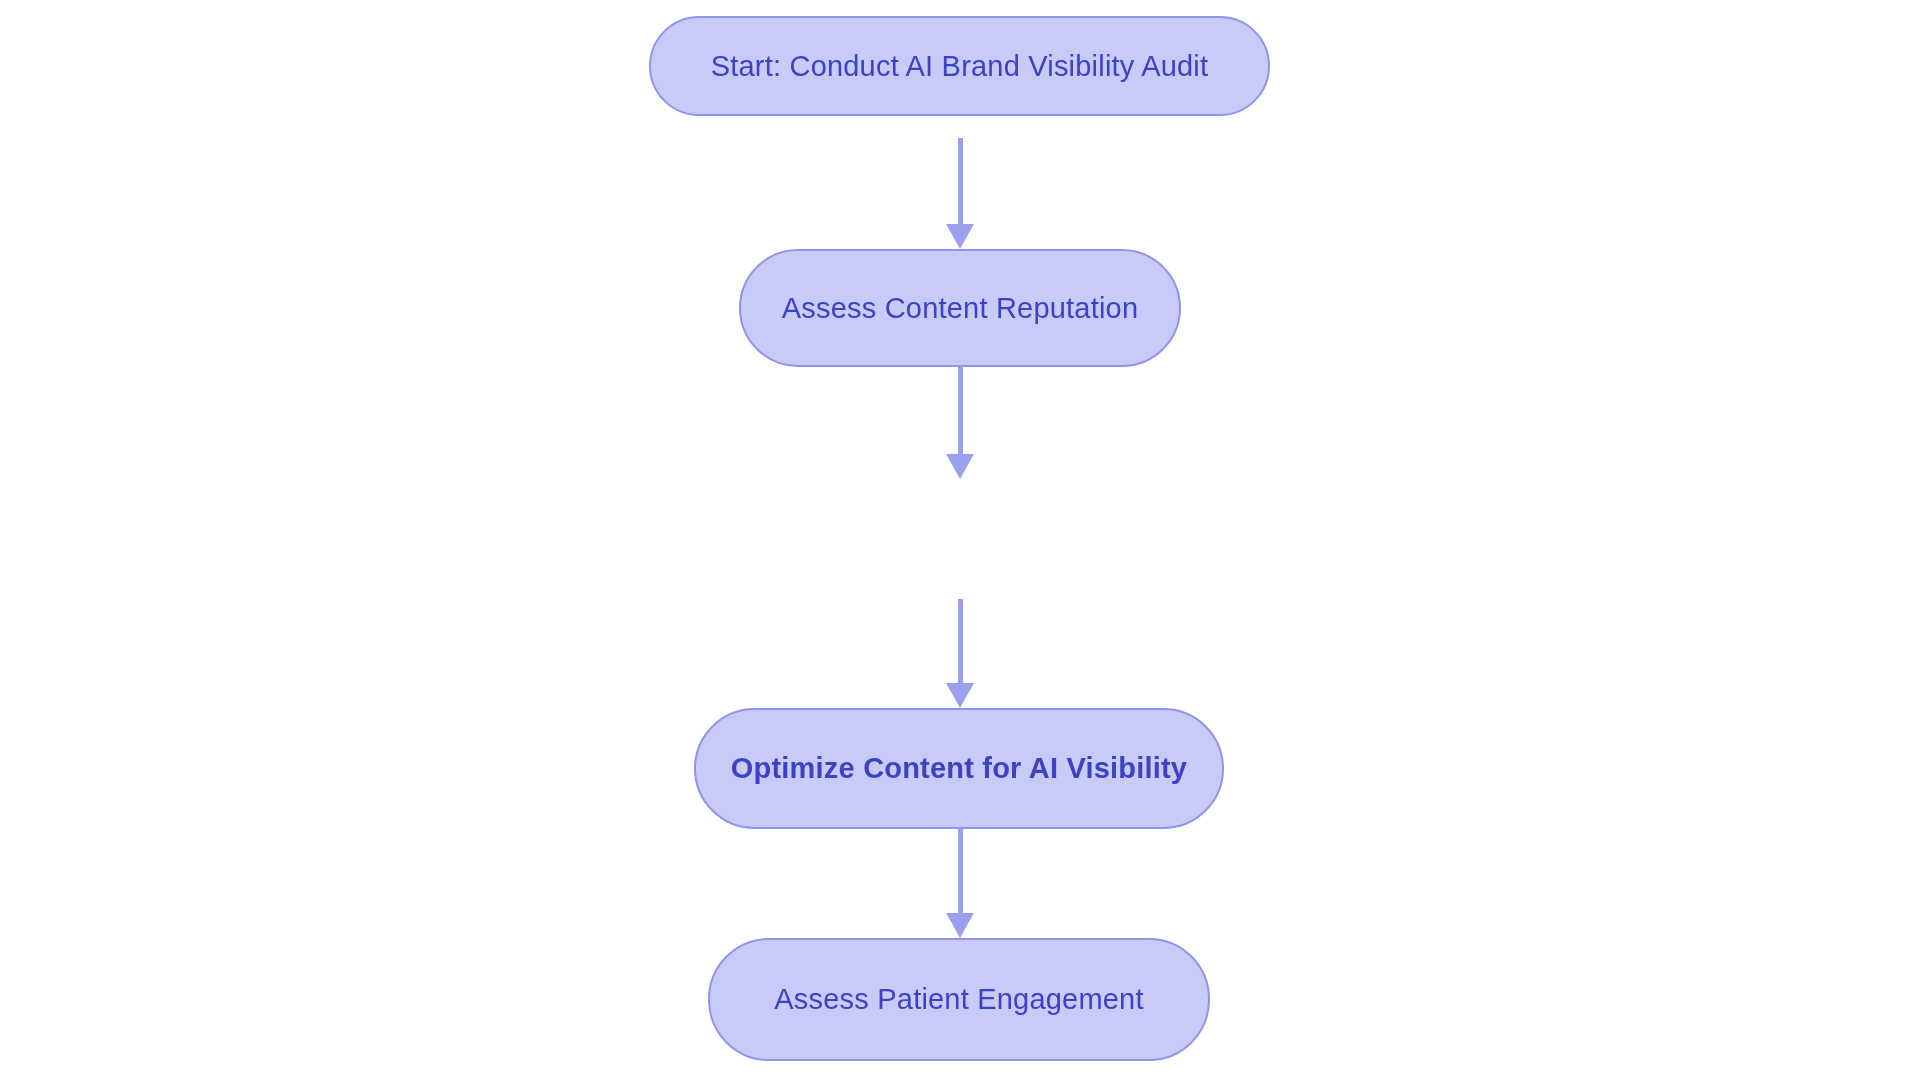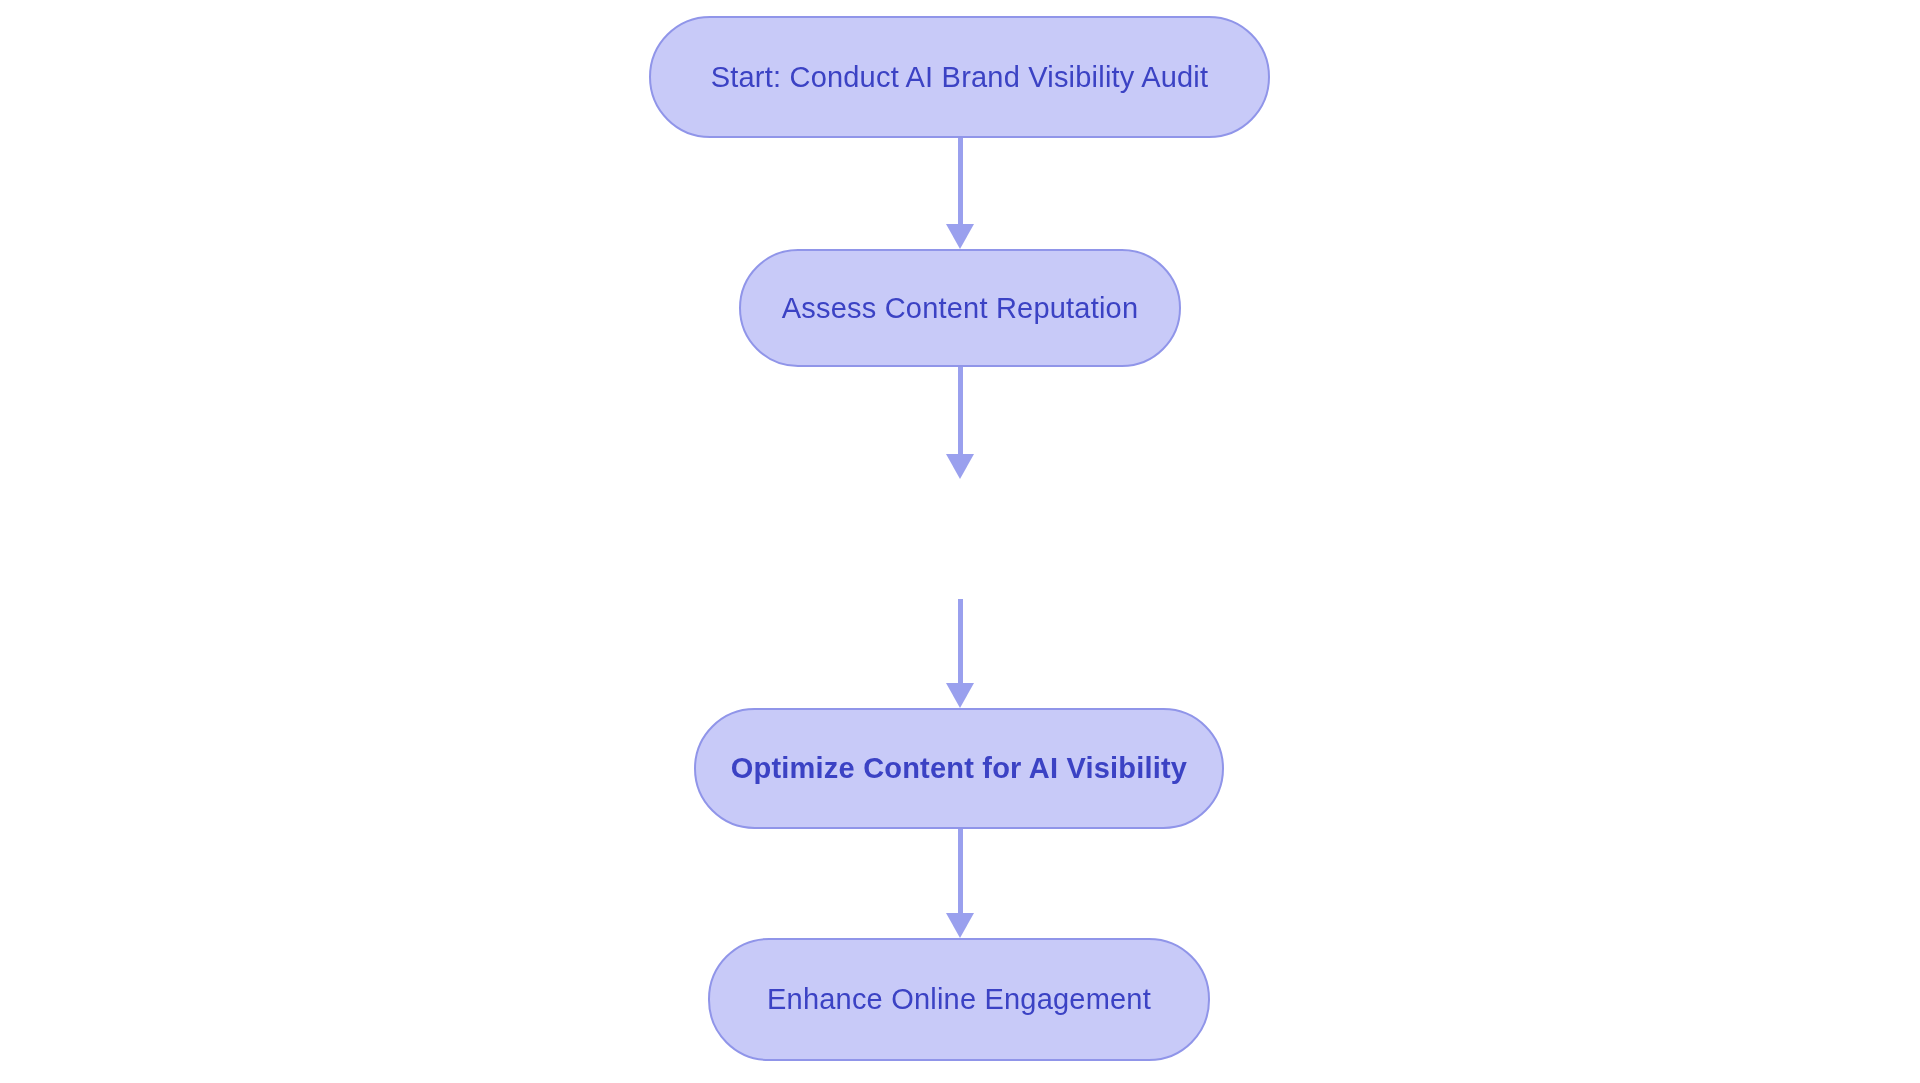--- a/index.html
+++ b/index.html
@@ -26,21 +26,21 @@
     border-radius: 61px;
     display: flex;
     align-items: center;
     justify-content: center;
     text-align: center;
     color: var(--node-text);
     font-size: 29px;
     letter-spacing: 0.2px;
     line-height: 1.2;
   }
-  .node-1 { left: 649px; top: 16px;  width: 621px; height: 122px; }
+  .node-1 { left: 649px; top: 16px;  width: 621px; height: 100px; }
   .node-2 { left: 739px; top: 249px; width: 442px; height: 118px; }
   .node-3 { left: 747px; top: 479px; width: 426px; height: 120px; }
   .node-4 { left: 694px; top: 708px; width: 530px; height: 121px; font-weight: bold; }
   .node-5 { left: 708px; top: 938px; width: 502px; height: 123px; }
 
   .arrow {
     position: absolute;
     left: 946px;           
     width: 28px;
     display: flex;
@@ -96,16 +96,16 @@
   <div class="node node-4">
     <span class="node-label">Optimize Content for AI Visibility</span>
   </div>
 
   <div class="arrow arrow-4">
     <div class="arrow-line"></div>
     <div class="arrow-head"></div>
   </div>
 
   <div class="node node-5">
-    <span class="node-label">Enhance Online Engagement</span>
+    <span class="node-label">Assess Patient Engagement</span>
   </div>
 
 </div>
 
 </body></html>

